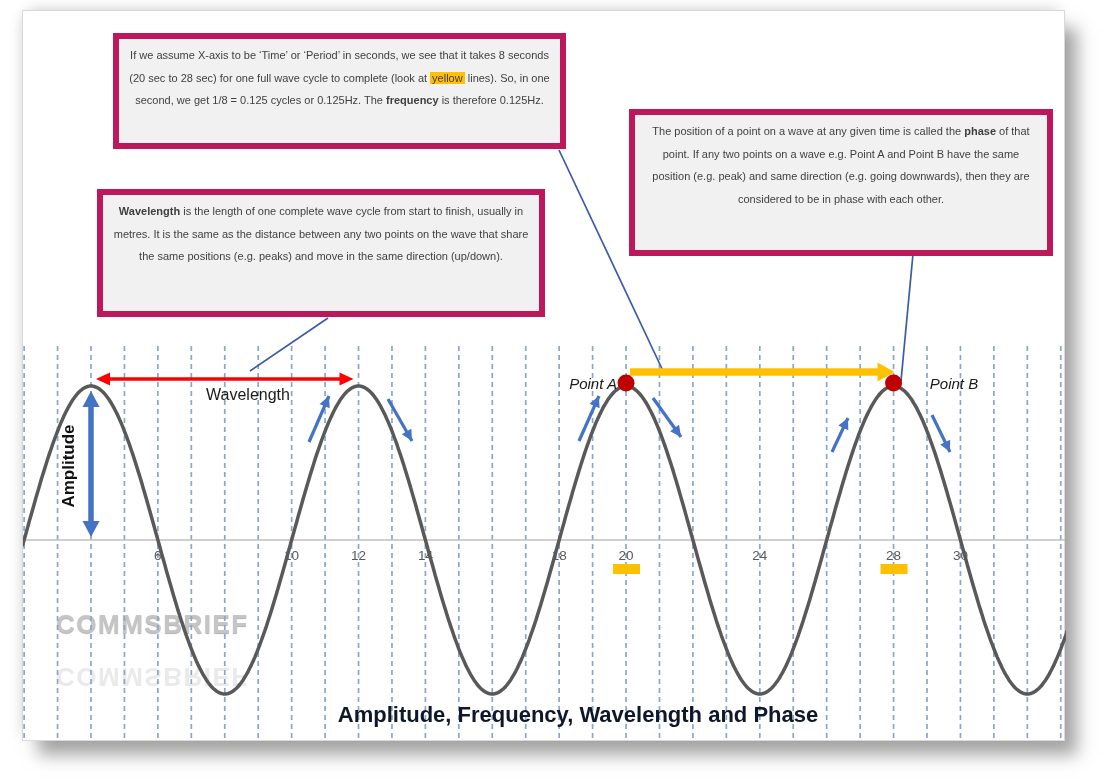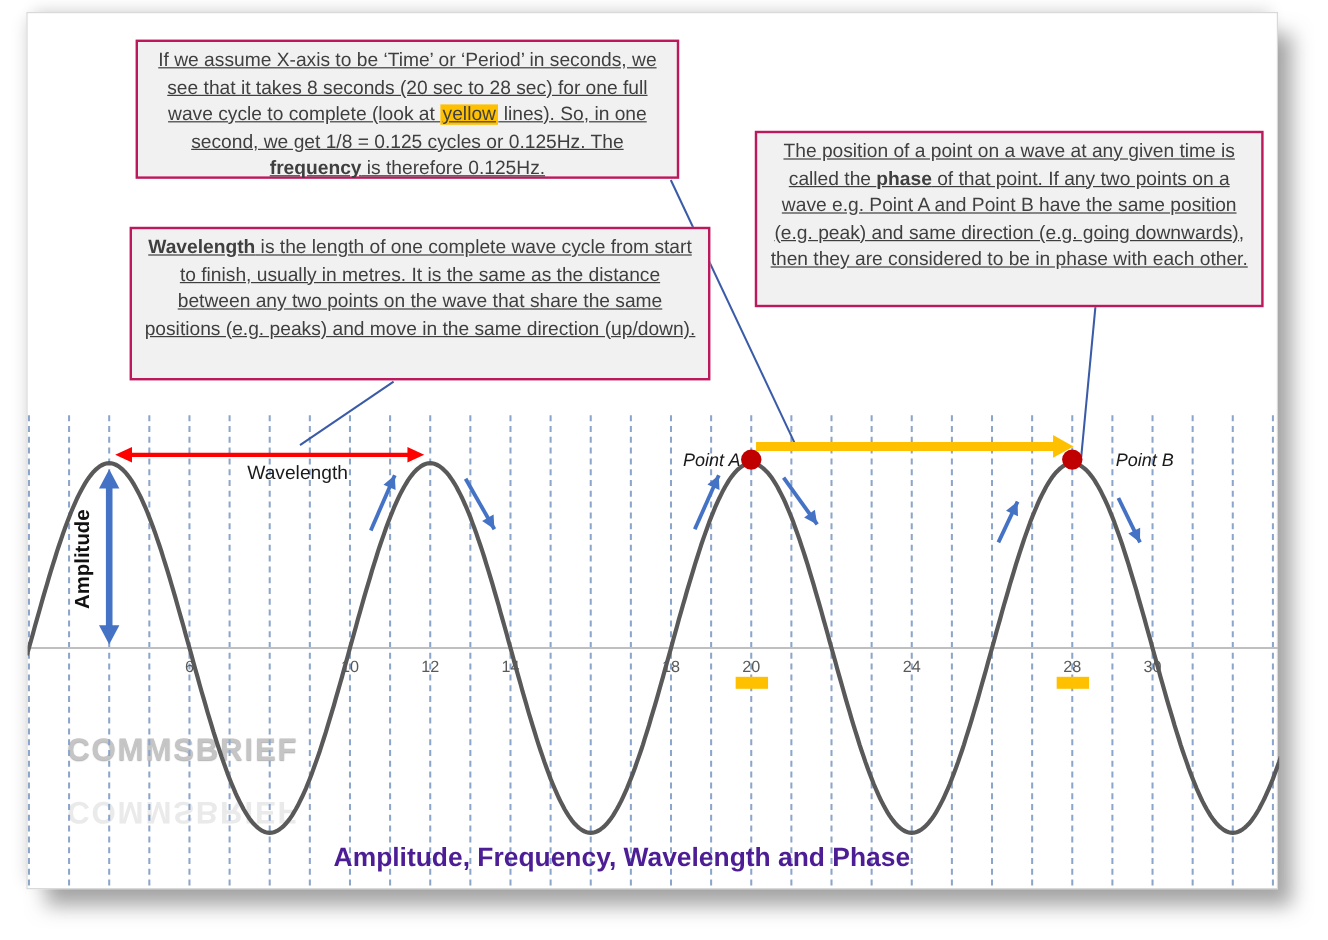--- a/index.html
+++ b/index.html
@@ -10,40 +10,40 @@
   }
   .slide{
     position:absolute;left:22px;top:10px;width:1043px;height:731px;
     background:#ffffff;border:1px solid #d9d9d9;box-sizing:border-box;
     box-shadow:14px 16px 16px -2px rgba(90,90,90,.55),
                0 -8px 12px -6px rgba(0,0,0,.14),
                -8px 0 12px -6px rgba(0,0,0,.10);
   }
   .callout-box{
     position:absolute;box-sizing:border-box;
-    background:#f1f1f1;border:2px solid #be185d;
-    color:#3f3f3f;font-size:16px;line-height:22.5px;text-align:center;
-    padding:5px 8px;z-index:3;text-decoration:underline;
+    background:#f1f1f1;border:6px solid #be185d;
+    color:#3f3f3f;font-size:11px;line-height:22.5px;text-align:center;
+    padding:5px 8px;z-index:3;
   }
   .seg-bold{font-weight:bold;}
   .seg-highlight{background:#ffc000;padding:0 2px;}
   .plot-svg{position:absolute;left:0;top:0;z-index:2;}
   .watermark{
     position:absolute;left:33px;top:598px;z-index:1;
     font-size:26px;font-weight:bold;letter-spacing:1.5px;color:#c5c5c5;
     text-shadow:0 1px 1px #b0b0b0;
   }
   .watermark-reflection{
     position:absolute;left:33px;top:650px;z-index:1;
     font-size:26px;font-weight:bold;letter-spacing:1.5px;color:#eaeaea;
     transform:scaleY(-1);text-shadow:none;
   }
   .chart-title{
     position:absolute;left:255px;top:691px;width:600px;z-index:4;
-    font-size:22px;font-weight:bold;color:#4c1d95;
+    text-align:center;font-size:22px;font-weight:bold;color:#0f172a;
   }
   .amplitude-label{
     position:absolute;left:-32px;top:443px;width:160px;height:24px;z-index:4;
     transform:rotate(-90deg);text-align:center;
     font-size:17px;font-weight:bold;color:#111111;
   }
   .wavelength-label{
     position:absolute;left:143px;top:375px;width:164px;z-index:4;
     text-align:center;font-size:16px;color:#1a1a1a;
   }
@@ -152,21 +152,21 @@
         <circle cx="625.04" cy="382" r="8.5" fill="#C00000"></circle>
         <circle cx="892.56" cy="382" r="8.5" fill="#C00000"></circle>
       </g>
     </svg>
 
   <div class="watermark">COMMSBRIEF</div>
   <div class="watermark-reflection">COMMSBRIEF</div>
 
   <div class="callout-box" style="left:90px;top:22px;width:453px;height:116px;"><span>If we assume X-axis to be ‘Time’ or ‘Period’ in seconds, we see that it takes 8 seconds (20 sec to 28 sec) for one full wave cycle to complete (look at </span><span class="seg-highlight">yellow</span><span> lines). So, in one second, we get 1/8 = 0.125 cycles or 0.125Hz. The </span><span class="seg-bold">frequency</span><span> is therefore 0.125Hz.</span></div>
 
-  <div class="callout-box" style="left:85px;top:178px;width:484px;height:128px;"><span class="seg-bold">Wavelength</span><span> is the length of one complete wave cycle from start to finish, usually in metres. It is the same as the distance between any two points on the wave that share the same positions (e.g. peaks) and move in the same direction (up/down).</span></div>
+  <div class="callout-box" style="left:74px;top:178px;width:448px;height:128px;"><span class="seg-bold">Wavelength</span><span> is the length of one complete wave cycle from start to finish, usually in metres. It is the same as the distance between any two points on the wave that share the same positions (e.g. peaks) and move in the same direction (up/down).</span></div>
 
   <div class="callout-box" style="left:606px;top:98px;width:424px;height:147px;"><span>The position of a point on a wave at any given time is called the </span><span class="seg-bold">phase</span><span> of that point. If any two points on a wave e.g. Point A and Point B have the same position (e.g. peak) and same direction (e.g. going downwards), then they are considered to be in phase with each other.</span></div>
 
   <div class="amplitude-label">Amplitude</div>
   <div class="wavelength-label">Wavelength</div>
   <div class="point-label a">Point A</div>
   <div class="point-label b">Point B</div>
 
   <div class="chart-title">Amplitude, Frequency, Wavelength and Phase</div>
 </div>

